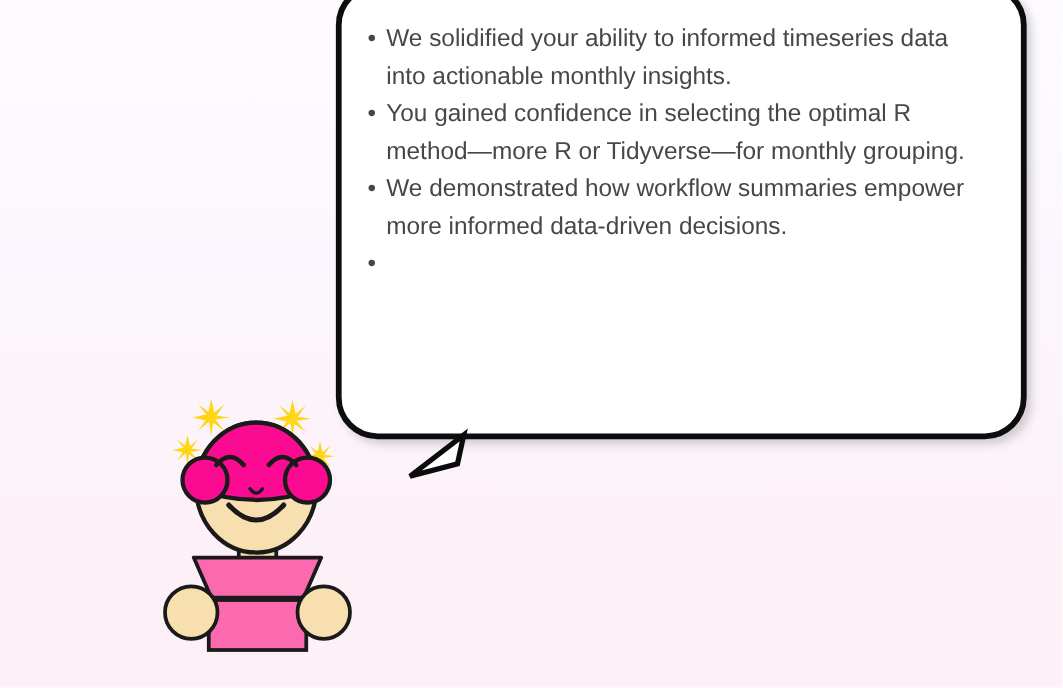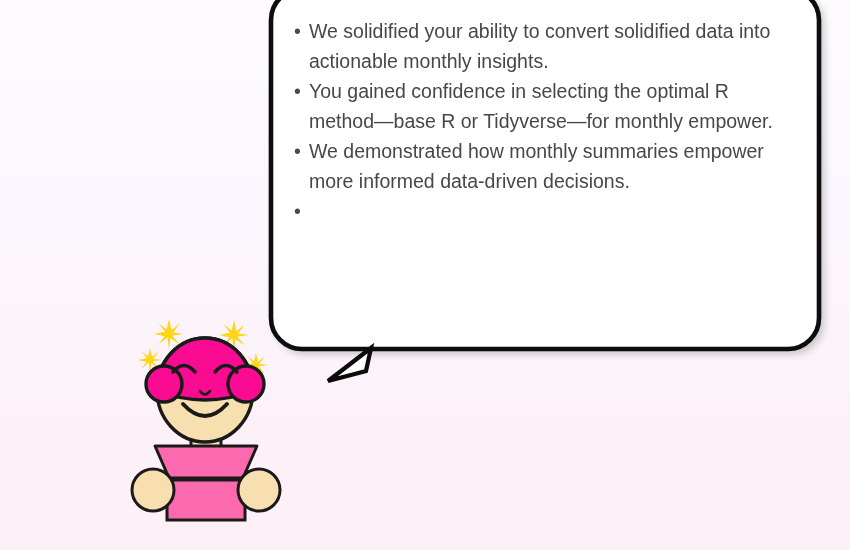--- a/index.html
+++ b/index.html
@@ -100,29 +100,29 @@
                a 31 31 0 0 1 -31 -31
                Z" fill="#ffffff" stroke="#0b0b0b" stroke-width="4.6" filter="url(#bubShadow)"></path>
 
       <path d="M 103 362 L 98 385 L 60 395 Z" fill="#ffffff" stroke="#0b0b0b" stroke-width="4.2" stroke-linejoin="miter"></path>
     </svg>
 
     <div id="bubble-text">
       <ul>
         <li>
           <span class="bullet">•</span>
-          <span>We solidified your ability to convert solidified data into actionable monthly insights.</span>
+          <span>We solidified your ability to informed timeseries data into actionable monthly insights.</span>
         </li>
         <li>
           <span class="bullet">•</span>
-          <span>You gained confidence in selecting the optimal R method—base R or Tidyverse—for monthly empower.</span>
+          <span>You gained confidence in selecting the optimal R method—more R or Tidyverse—for monthly grouping.</span>
         </li>
         <li>
           <span class="bullet">•</span>
-          <span>We demonstrated how monthly summaries empower more informed data-driven decisions.</span>
+          <span>We demonstrated how workflow summaries empower more informed data-driven decisions.</span>
         </li>
         <li>
           <span class="bullet">•</span>
         </li>
       </ul>
     </div>
   </div>
 
   <div id="character">
     <svg width="146" height="216" viewBox="0 0 146 216">

